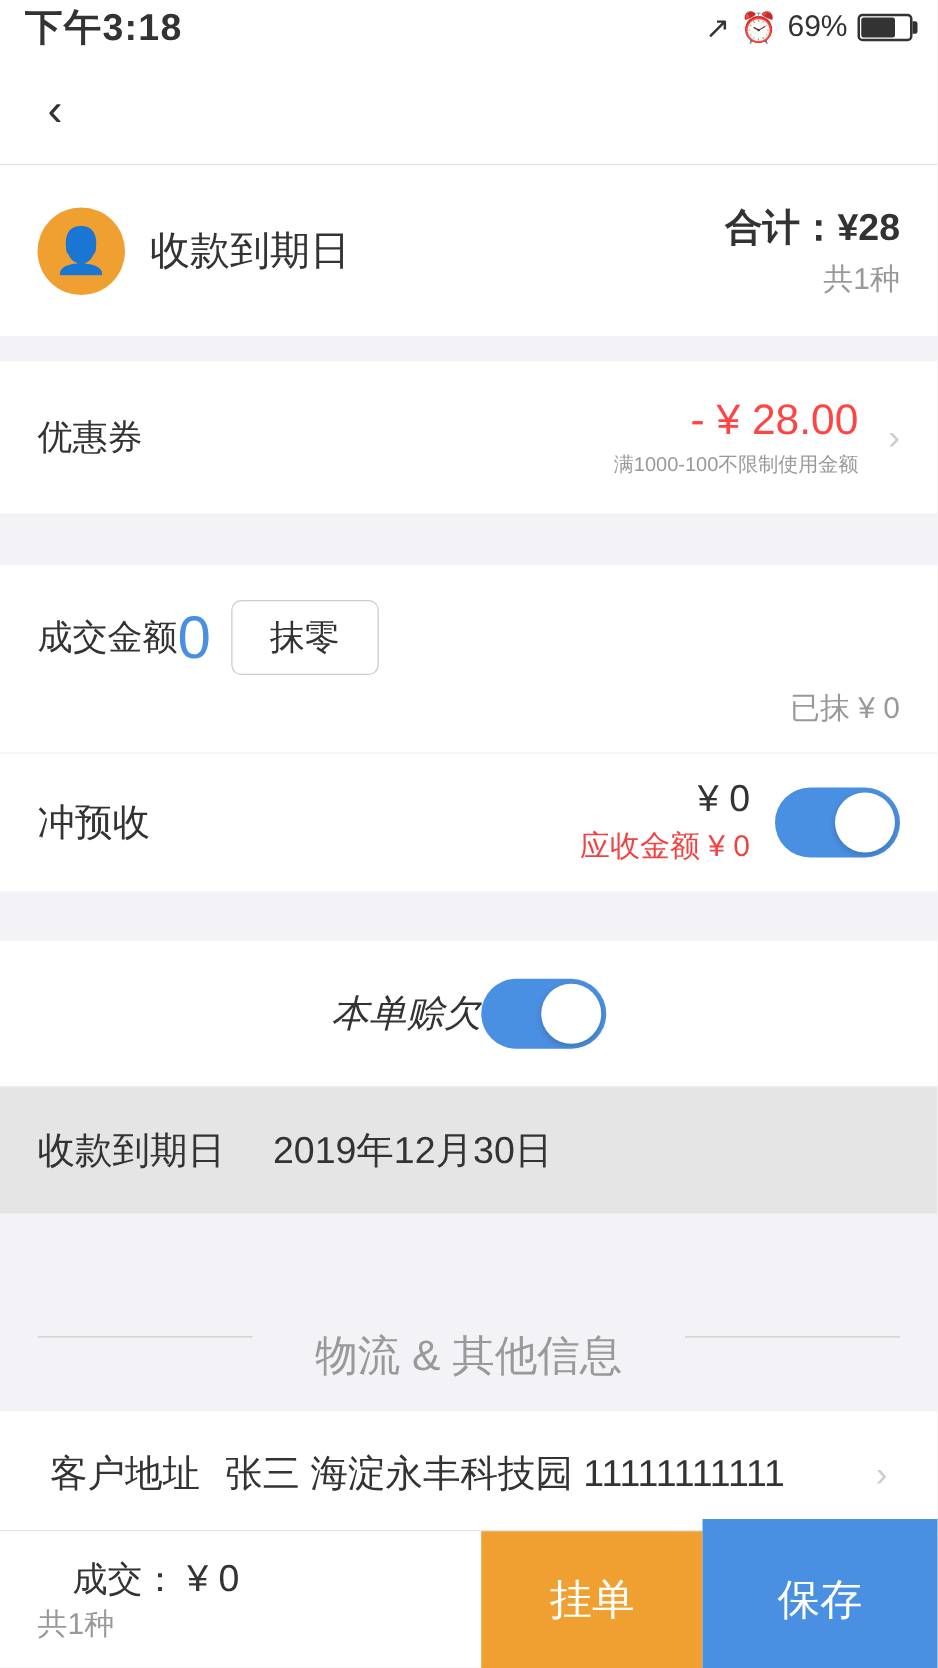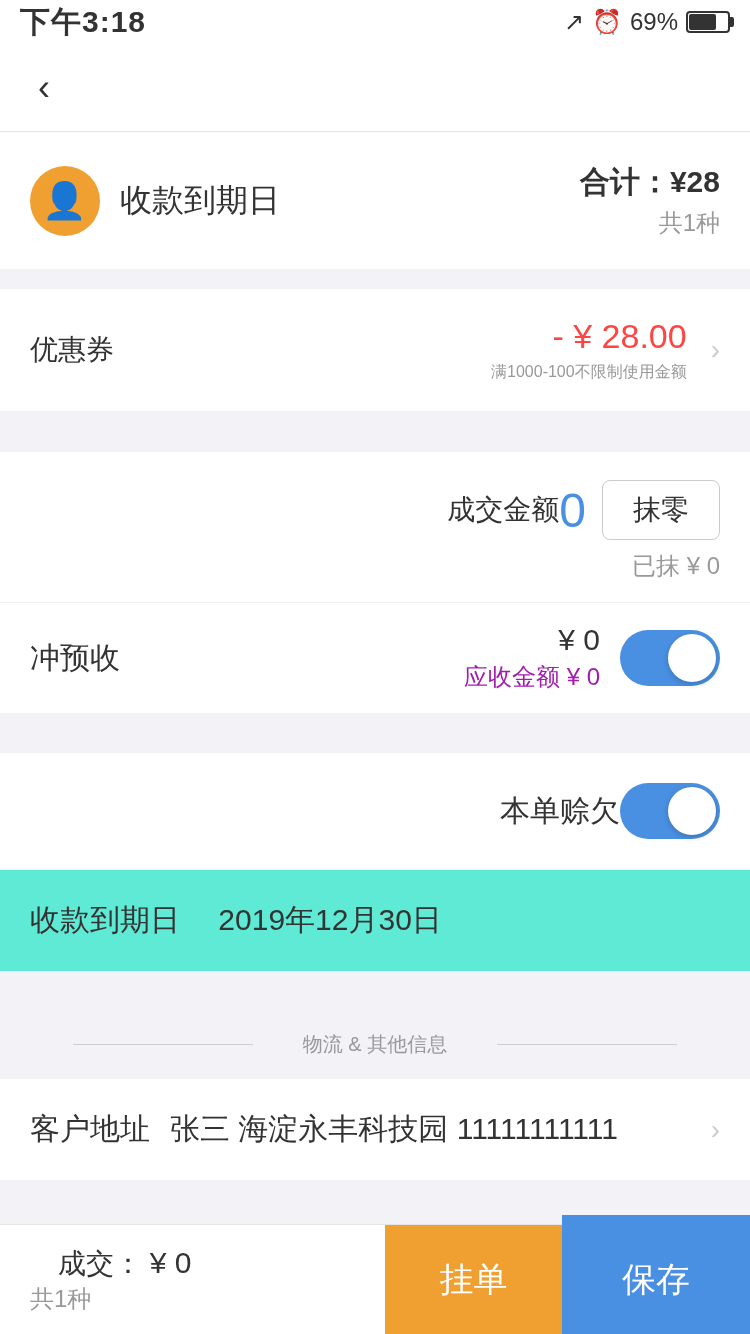--- a/index.html
+++ b/index.html
@@ -126,21 +126,21 @@
     .chevron { font-size: 28px; color: #ccc; margin-left: 8px; }
 
     
     .trans-row {
       background: #fff;
       padding: 28px 30px 0 30px;
     }
     .trans-row-inner {
       display: flex;
       align-items: center;
-      justify-content: flex-end;
+      justify-content: flex-start;
       padding-bottom: 10px;
     }
     .trans-value {
       font-size: 48px;
       color: #4a90e2;
       font-weight: 500;
     }
     .round-btn {
       border: 1.5px solid #ccc;
       border-radius: 8px;
@@ -163,21 +163,21 @@
       padding: 20px 30px;
       display: flex;
       align-items: center;
       justify-content: space-between;
       border-top: 1px solid #f0f0f0;
     }
     .prepay-label { font-size: 30px; color: #333; }
     .prepay-right { display: flex; align-items: center; gap: 20px; }
     .prepay-amounts { text-align: right; }
     .prepay-amount { font-size: 30px; color: #333; }
-    .prepay-sub { font-size: 24px; color: #a21caf; margin-top: 4px; }
+    .prepay-sub { font-size: 24px; color: #ef4444; margin-top: 4px; }
 
     
     .toggle {
       width: 100px;
       height: 56px;
       border-radius: 28px;
       background: #4a90e2;
       position: relative;
       cursor: pointer;
       flex-shrink: 0;
@@ -192,27 +192,28 @@
       background: #fff;
       box-shadow: 0 2px 6px rgba(0,0,0,0.2);
     }
 
     
     .debt-row {
       background: #fff;
       padding: 30px 30px;
       display: flex;
       align-items: center;
-      justify-content: flex-end;
+      justify-content: center;
+      font-style: italic;
     }
     .debt-label { font-size: 30px; color: #333; }
 
     
     .duedate-row {
-      background: #5eead4;
+      background: #e5e5e5;
       padding: 30px 30px;
       font-size: 30px;
       color: #333;
       border-top: 1px solid #f0f0f0;
     }
 
     
     .section-label-row {
       background: #f2f2f7;
       padding: 20px 0;
@@ -226,28 +227,29 @@
       gap: 20px;
     }
     .section-label-line {
       flex: 1;
       height: 1px;
       background: #ccc;
       max-width: 180px;
       margin: 0 30px;
     }
     .section-label-text {
-      font-size: 20px;
+      font-size: 34px;
       color: #999;
+      margin-top: 31px;
     }
 
     
     .address-row {
       background: #fff;
-      padding: 30px 30px;
+      padding: 30px 40px;
       display: flex;
       align-items: center;
       justify-content: space-between;
     }
     .address-label { font-size: 30px; color: #333; flex-shrink: 0; margin-right: 20px; }
     .address-value { font-size: 30px; color: #333; flex: 1; }
     .address-right { display: flex; align-items: center; }
 
     
     .bottom-bar {

